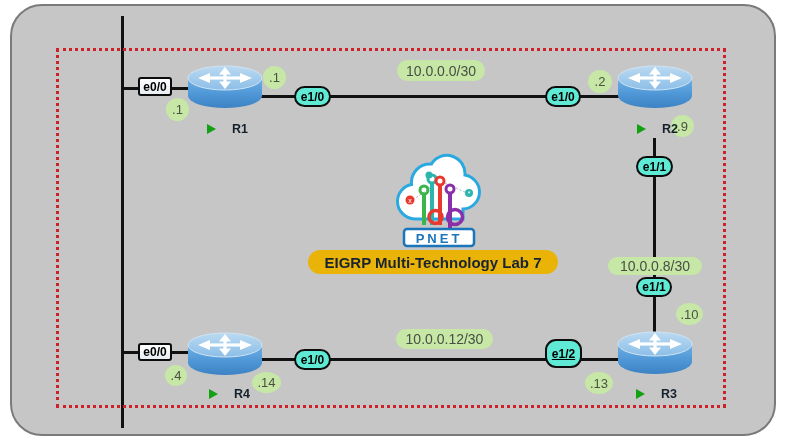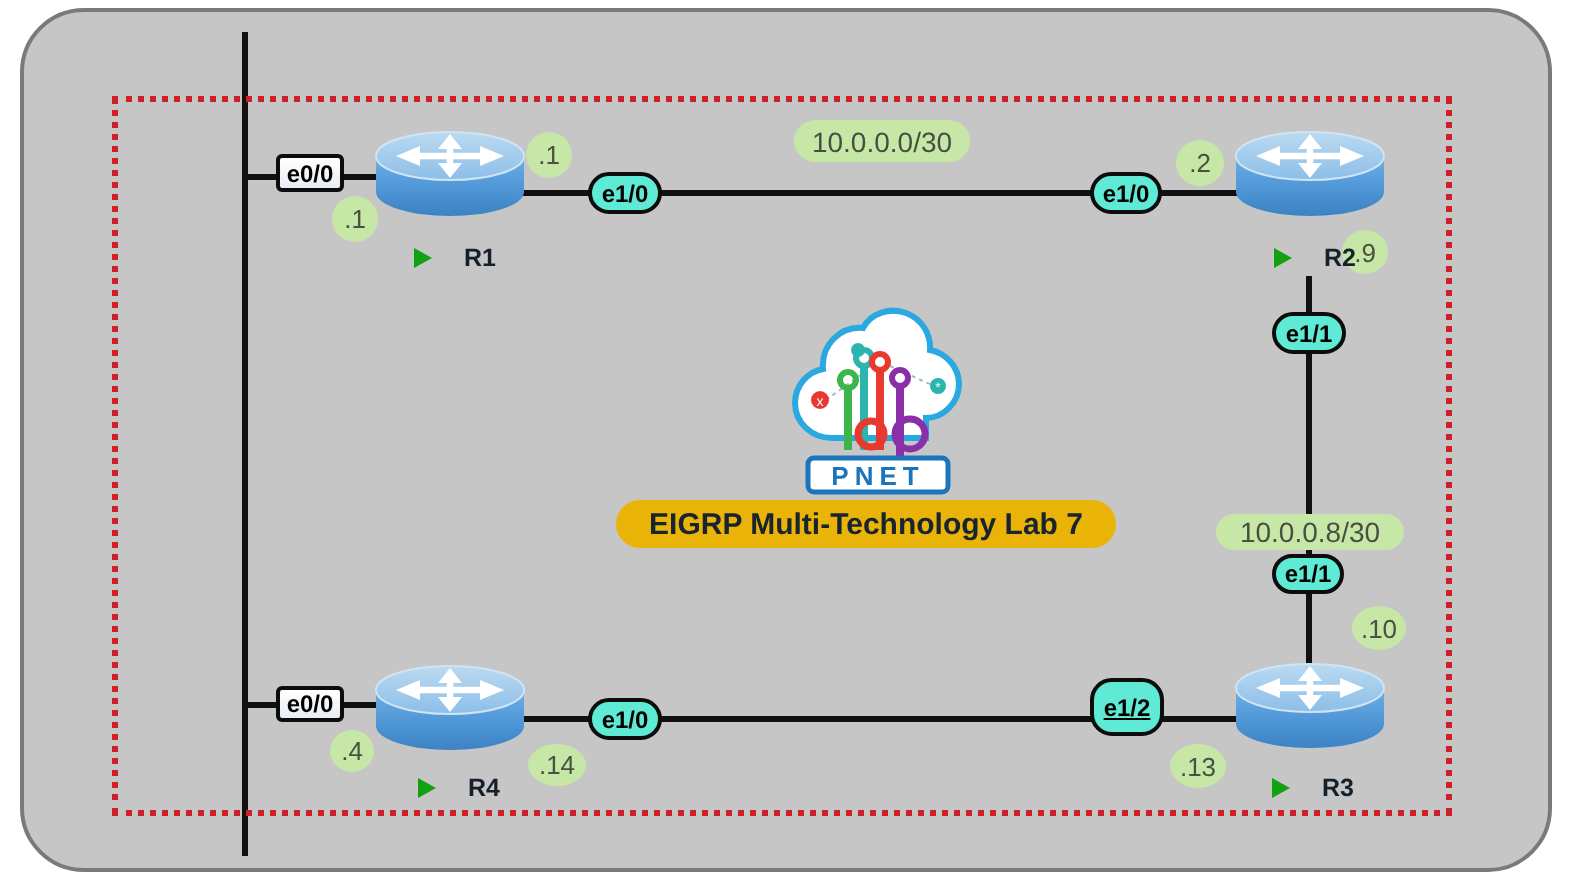--- a/index.html
+++ b/index.html
@@ -108,28 +108,29 @@
   <div class="ifpill" style="left:294px;top:86px;width:37px;height:21px;">e1/0</div>
   <div class="ifpill" style="left:545px;top:86px;width:36px;height:21px;">e1/0</div>
   <div class="ifpill" style="left:636px;top:156px;width:37px;height:21px;">e1/1</div>
   <div class="ifpill" style="left:636px;top:277px;width:36px;height:20px;">e1/1</div>
   <div class="ifpill" style="left:545px;top:339px;width:37px;height:29px;text-decoration:underline;">e1/2</div>
   <div class="ifpill" style="left:294px;top:349px;width:37px;height:21px;">e1/0</div>
   <div class="ifpill ifbox" style="left:138px;top:343px;width:34px;height:18px;">e0/0</div>
 
   <div class="subnet" style="left:397px;top:60px;width:88px;height:21px;">10.0.0.0/30</div>
   <div class="subnet" style="left:608px;top:220px;width:94px;height:18px;margin-top:37px;">10.0.0.8/30</div>
+  <div class="subnet" style="left:396px;top:329px;width:97px;height:20px;">10.0.0.12/30</div>
 
   <div class="ipdot" style="left:263px;top:66px;width:23px;height:23px;">.1</div>
   <div class="ipdot" style="left:166px;top:98px;width:23px;height:23px;">.1</div>
   <div class="ipdot" style="left:588px;top:70px;width:24px;height:23px;">.2</div>
   <div class="ipdot" style="left:671px;top:115px;width:23px;height:22px;">.9</div>
   <div class="ipdot" style="left:676px;top:303px;width:27px;height:22px;">.10</div>
   <div class="ipdot" style="left:585px;top:372px;width:28px;height:22px;">.13</div>
-  <div class="ipdot" style="left:264px;top:372px;width:29px;height:21px;">.14</div>
+  <div class="ipdot" style="left:252px;top:372px;width:29px;height:21px;">.14</div>
   <div class="ipdot" style="left:165px;top:365px;width:22px;height:21px;">.4</div>
 
   <div class="nodelabel" style="left:207px;top:122px;">
     <span class="tri"></span>
     <span>R1</span>
   </div>
   <div class="nodelabel" style="left:637px;top:122px;">
     <span class="tri"></span>
     <span>R2</span>
   </div>

